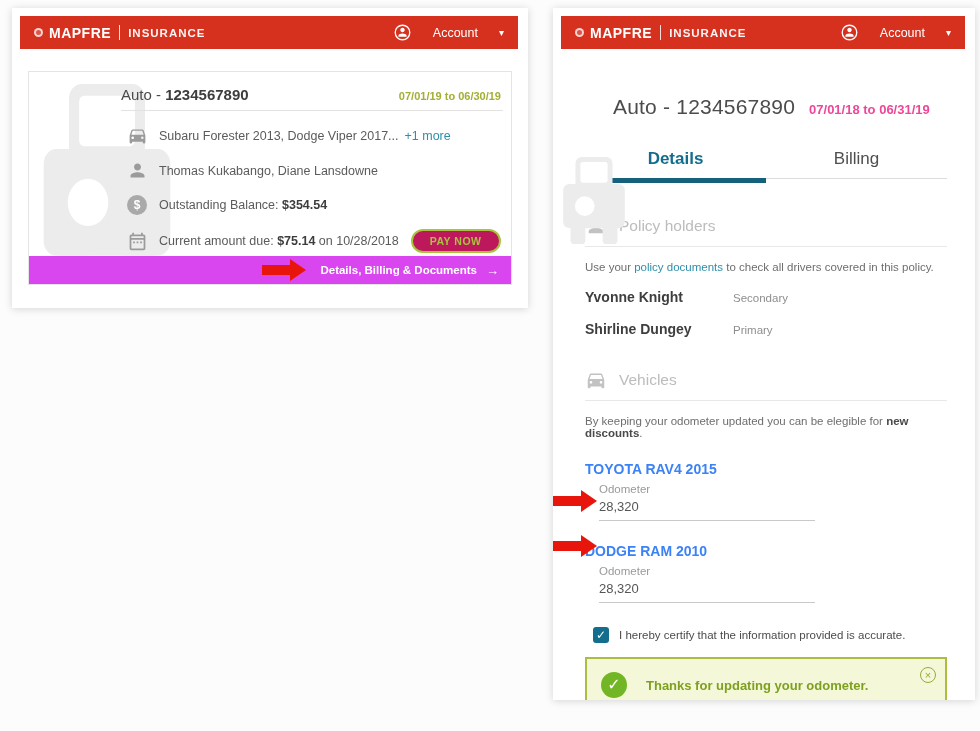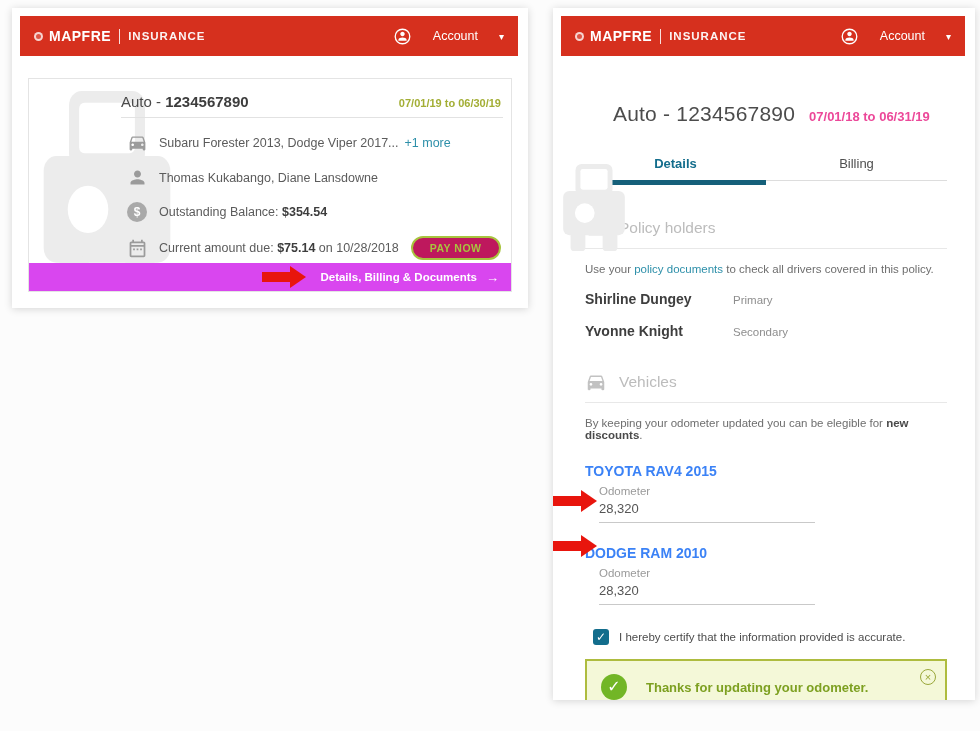--- a/index.html
+++ b/index.html
@@ -5,21 +5,21 @@
   * { margin:0; padding:0; box-sizing:border-box; }
   html,body { width:980px; height:731px; background:#fcfcfc;
     font-family:"Liberation Sans","DejaVu Sans",sans-serif; color:#4a4a4a; }
   .page { position:relative; width:980px; height:731px; overflow:hidden; }
 
   .panel { position:absolute; background:#fff; box-shadow:0 1px 8px rgba(0,0,0,.16); }
   .panel-left  { left:12px; top:8px; width:516px; height:300px; }
   .panel-right { left:553px; top:8px; width:422px; height:692px; overflow:hidden; }
 
   
-  .appbar { margin:8px 10px 0 8px; height:40px; background:#d6301e;
+  .appbar { margin:8px 10px 0 8px; height:33px; background:#d6301e;
     display:flex; align-items:center; justify-content:space-between; padding:16px 14px; color:#fff; }
   .brand { display:flex; align-items:center; gap:6px; }
   .brand-mark { width:9px; height:9px; border-radius:50%; border:2px solid rgba(255,255,255,.75);
     background:rgba(255,255,255,.18); display:inline-block; }
   .brand-name { font-weight:bold; font-size:14px; letter-spacing:.5px; }
   .brand-divider { width:1px; height:15px; background:rgba(255,255,255,.85); display:inline-block; margin:0 2px; }
   .brand-sub { font-size:11.5px; letter-spacing:1px; font-weight:bold; opacity:.95; }
   .account { display:flex; align-items:center; gap:21px; font-size:12.5px; cursor:pointer; }
   .account svg { width:19px; height:19px; }
   .caret { font-size:10px; }
@@ -62,21 +62,21 @@
   .arrow-checkbox { left:553px; top:535px; }
 
   
   .detail { position:relative; padding:0 28px 0 32px; }
   .wm-right { left:4px; top:62px; width:74px; height:92px; }
   .detail-title-row { display:flex; align-items:baseline; margin-top:46px; padding-left:28px; }
   .detail-title { font-size:21px; color:#4c4c4c; letter-spacing:.2px; }
   .detail-dates { margin-left:14px; font-size:13px; color:#ec4899; font-weight:bold; }
 
   .tabs { display:flex; margin-top:30px; }
-  .tab { flex:1 1 50%; text-align:center; font-size:13px; padding-bottom:9px; cursor:pointer; }
+  .tab { flex:1 1 50%; text-align:center; font-size:17px; padding-bottom:9px; cursor:pointer; }
   .tab.active { color:#136d8c; font-weight:bold; border-bottom:5px solid #15607a; }
   .tab.inactive { color:#4f4f4f; border-bottom:1px solid #ddd; margin-bottom:4px; }
 
   .sec-head { display:flex; align-items:center; gap:12px; margin-top:32px;
     color:#bcbcbc; font-size:15.5px; }
   .sec-head .ricon { width:22px; height:22px; color:#c2c2c2; }
   .sec-hr { border:none; border-top:1px solid #e8e8e8; margin-top:9px; }
   .sec-intro { margin-top:14px; font-size:11.5px; color:#6e6e6e; }
   .sec-intro a { color:#2d8fa9; text-decoration:none; cursor:pointer; }
   .sec-intro b { color:#4a4a4a; }
@@ -241,26 +241,26 @@
       <div class="sec-head">
         <svg class="ricon" viewBox="0 0 24 24">
             <use href="#glyph-person"></use>
           </svg>
         <span>Policy holders</span>
       </div>
       <hr class="sec-hr">
       <p class="sec-intro"><span>Use your </span><a>policy documents</a><span> to check all drivers covered in this policy.</span></p>
 
       <div class="holder-row">
+        <span class="holder-name">Yvonne Knight</span>
+        <span class="holder-role">Secondary</span>
+      </div>
+      <div class="holder-row">
         <span class="holder-name">Shirline Dungey</span>
         <span class="holder-role">Primary</span>
-      </div>
-      <div class="holder-row">
-        <span class="holder-name">Yvonne Knight</span>
-        <span class="holder-role">Secondary</span>
       </div>
 
       <div class="sec-head">
         <svg class="ricon" viewBox="0 0 24 24">
             <use href="#glyph-car"></use>
           </svg>
         <span>Vehicles</span>
       </div>
       <hr class="sec-hr">
       <p class="sec-intro"><span>By keeping your odometer updated you can be elegible for </span><b>new discounts</b><span>.</span></p>

